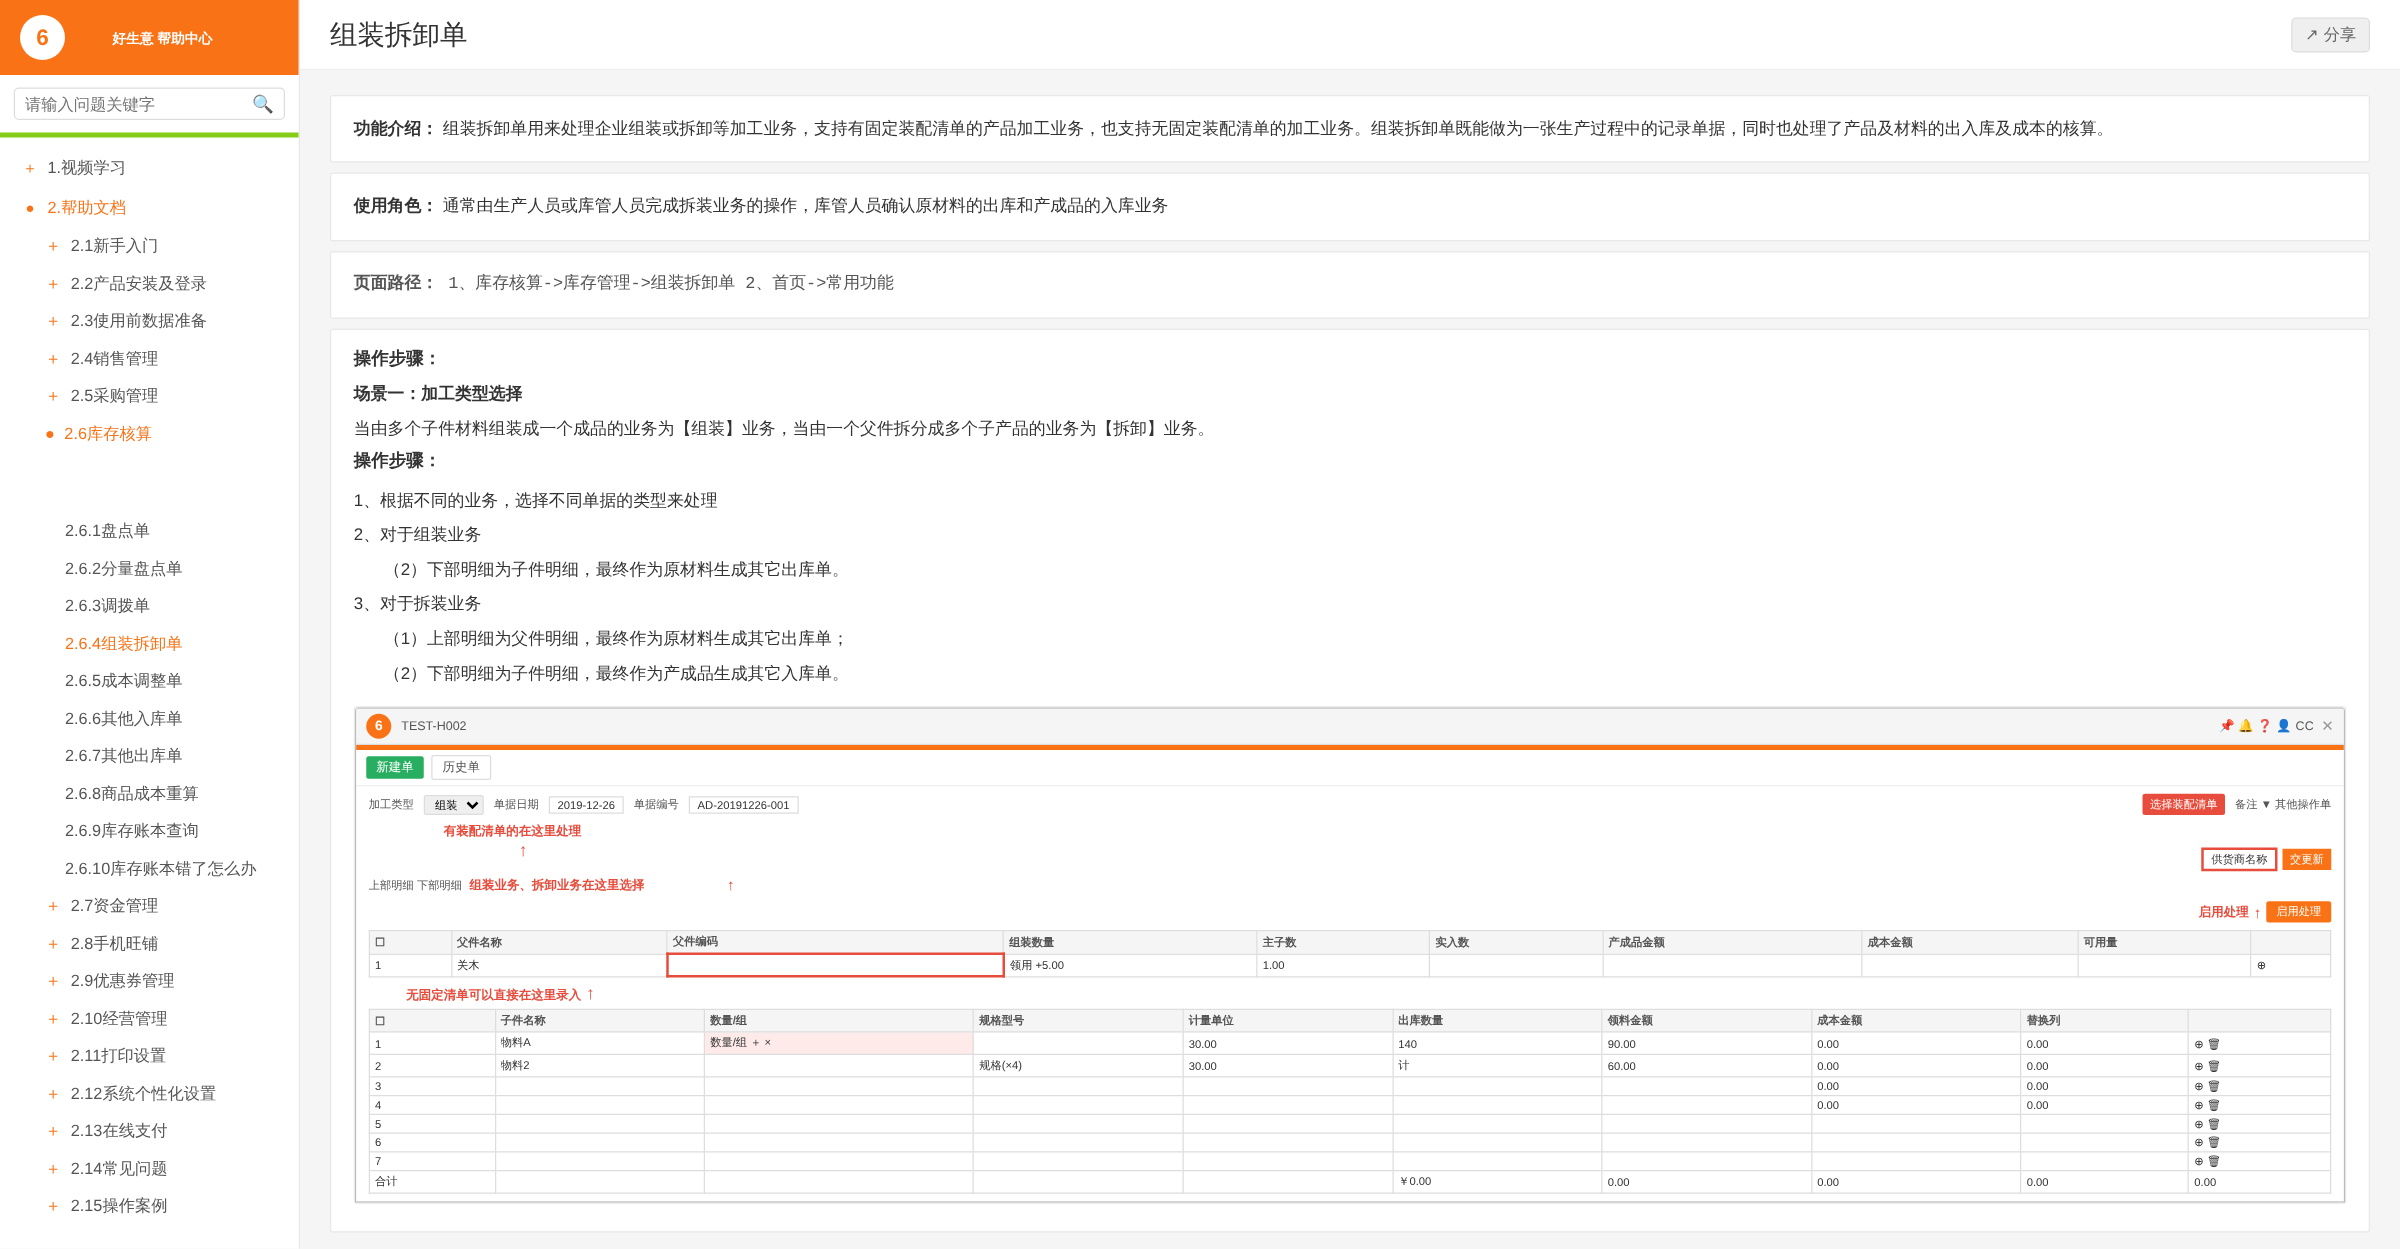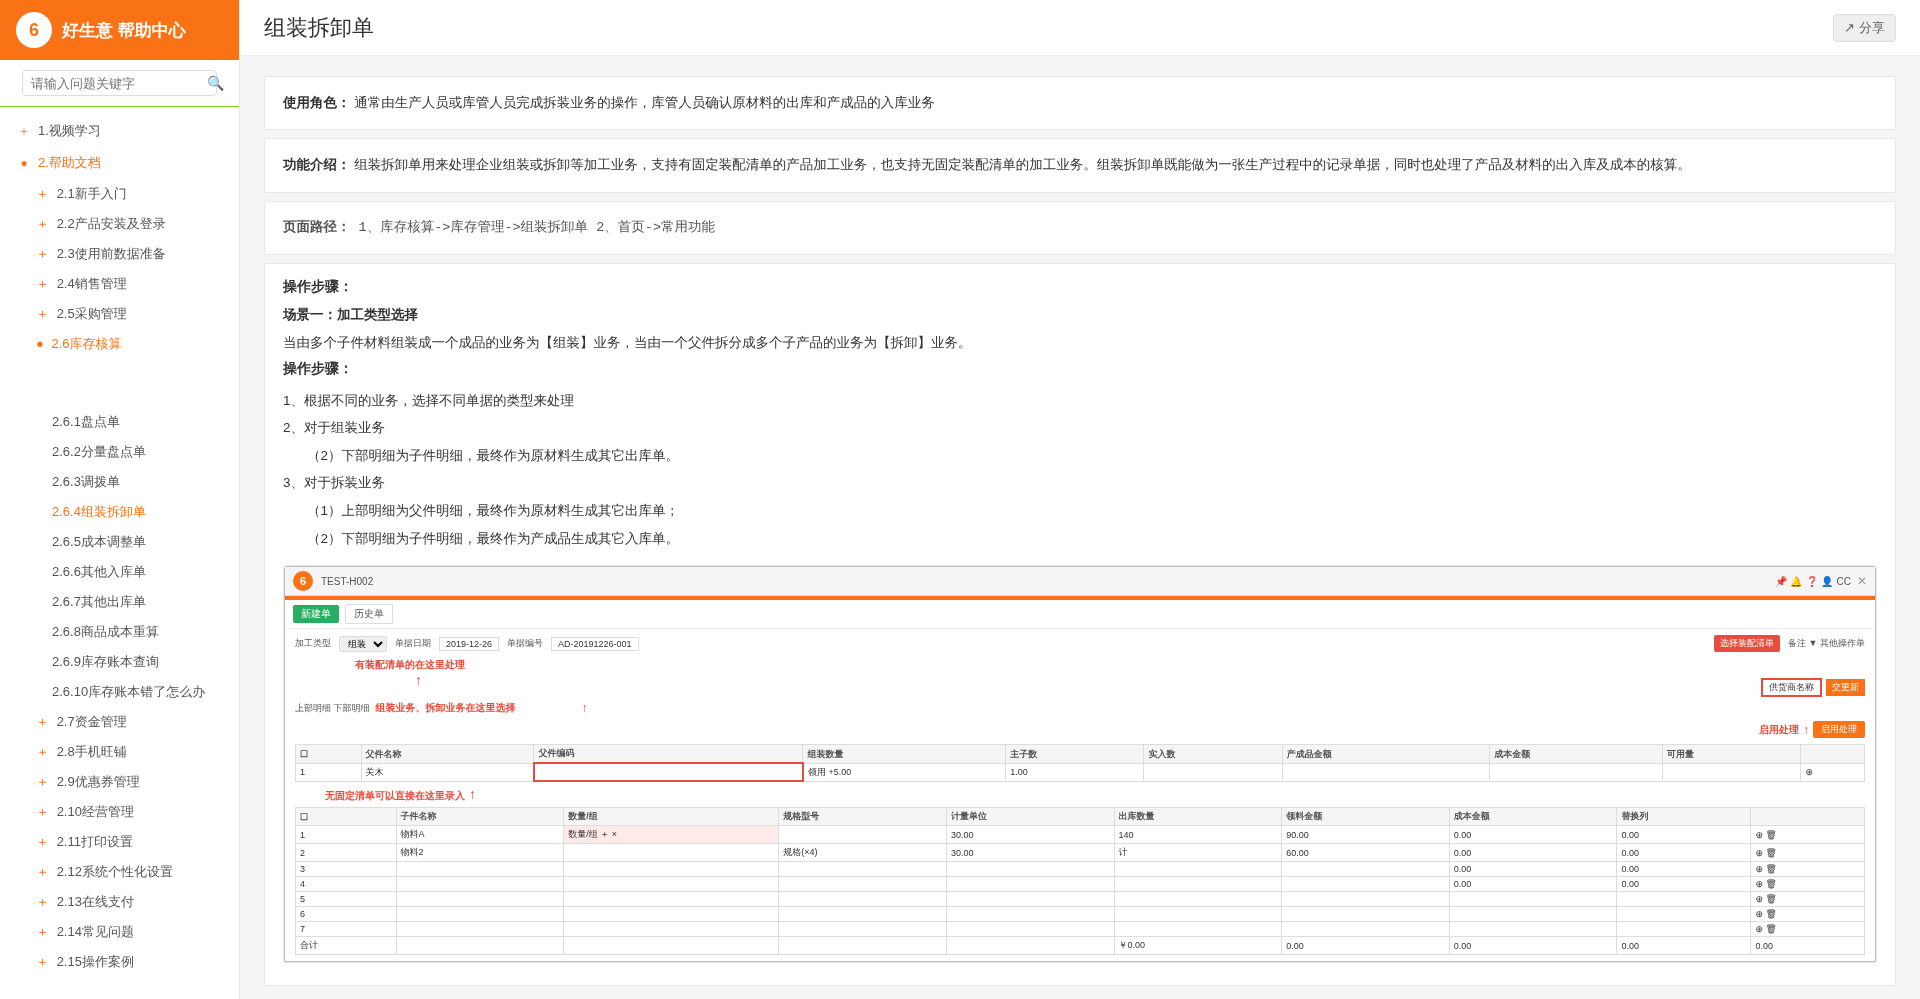--- a/index.html
+++ b/index.html
@@ -35,27 +35,28 @@
       align-items: center;
       justify-content: center;
       font-weight: bold;
       color: #f97316;
       font-size: 18px;
       flex-shrink: 0;
     }
 
     #app-title {
       color: #fff;
-      font-size: 17px;
+      font-size: 11px;
       font-weight: bold;
+      margin-left: 28px;
     }
 
     #search-box {
-      padding: 10px 22px;
-      border-bottom: 1px solid #84cc16;
+      padding: 10px 11px;
+      border-bottom: 4px solid #84cc16;
     }
 
     #search-input-wrapper {
       display: flex;
       align-items: center;
       border: 1px solid #ddd;
       border-radius: 4px;
       padding: 4px 8px;
       background: #fff;
     }
@@ -406,27 +407,27 @@
     <h1 id="page-title">组装拆卸单</h1>
     <button id="share-btn">
       <span>↗</span>
       <span>分享</span>
     </button>
   </div>
 
   <div id="content-area">
 
     <div class="content-section">
+      <span class="bold-label">功能介绍：</span>
+      <span>组装拆卸单用来处理企业组装或拆卸等加工业务，支持有固定装配清单的产品加工业务，也支持无固定装配清单的加工业务。组装拆卸单既能做为一张生产过程中的记录单据，同时也处理了产品及材料的出入库及成本的核算。</span>
+    </div>
+
+    <div class="content-section">
       <span class="bold-label">使用角色：</span>
       <span>通常由生产人员或库管人员完成拆装业务的操作，库管人员确认原材料的出库和产成品的入库业务</span>
-    </div>
-
-    <div class="content-section">
-      <span class="bold-label">功能介绍：</span>
-      <span>组装拆卸单用来处理企业组装或拆卸等加工业务，支持有固定装配清单的产品加工业务，也支持无固定装配清单的加工业务。组装拆卸单既能做为一张生产过程中的记录单据，同时也处理了产品及材料的出入库及成本的核算。</span>
     </div>
 
     <div class="content-section path-section">
       <span class="bold-label">页面路径：</span>
       <span>1、库存核算-&gt;库存管理-&gt;组装拆卸单 2、首页-&gt;常用功能</span>
     </div>
 
     <div class="ops-section">
       <div class="ops-title">操作步骤：</div>
 

